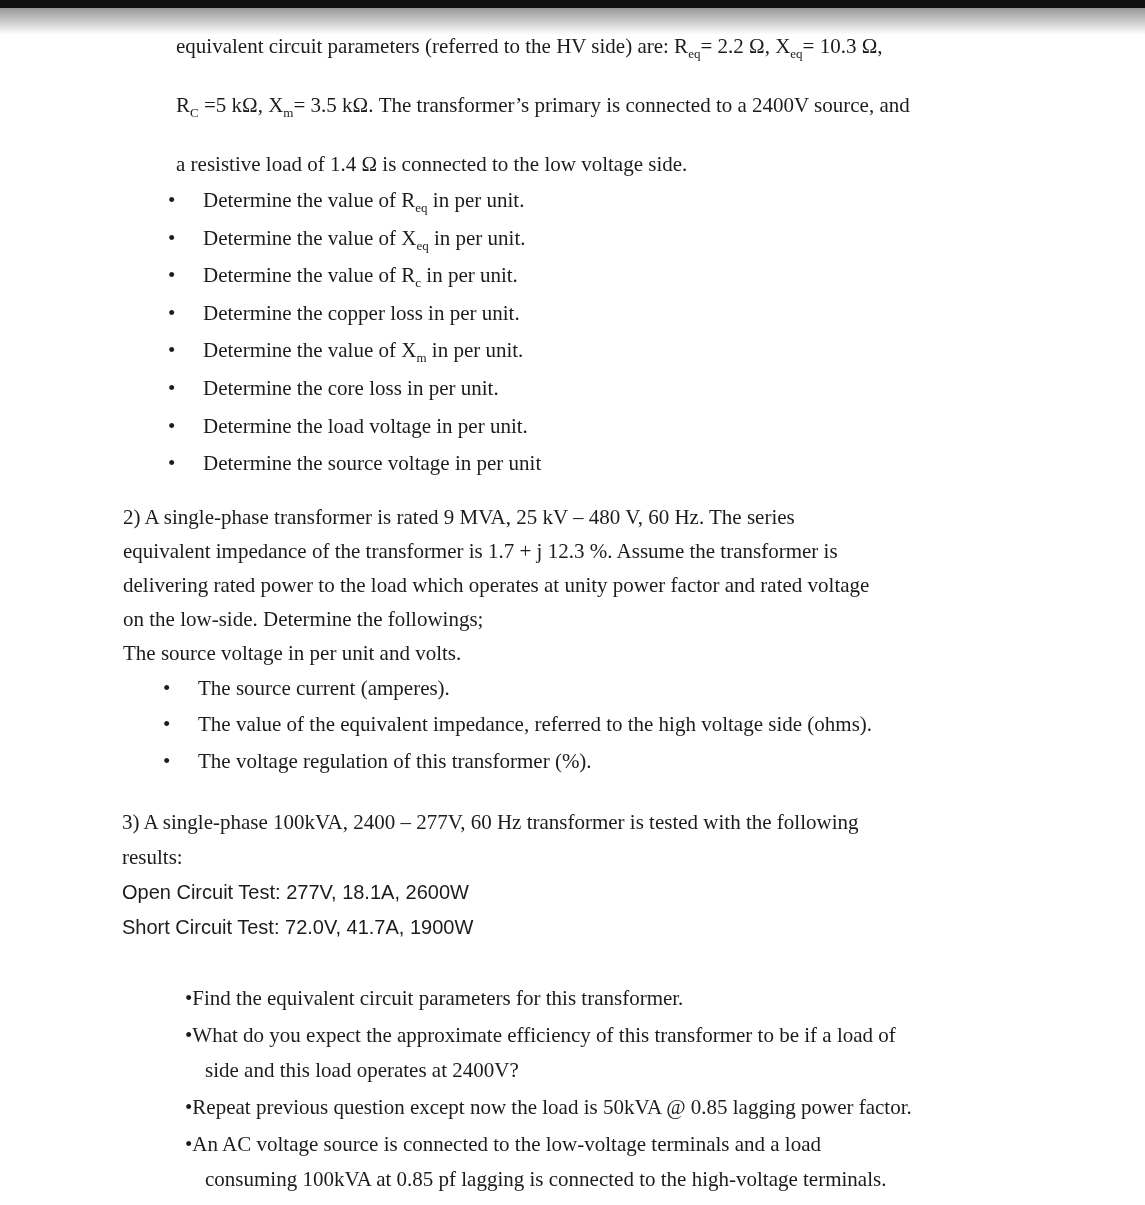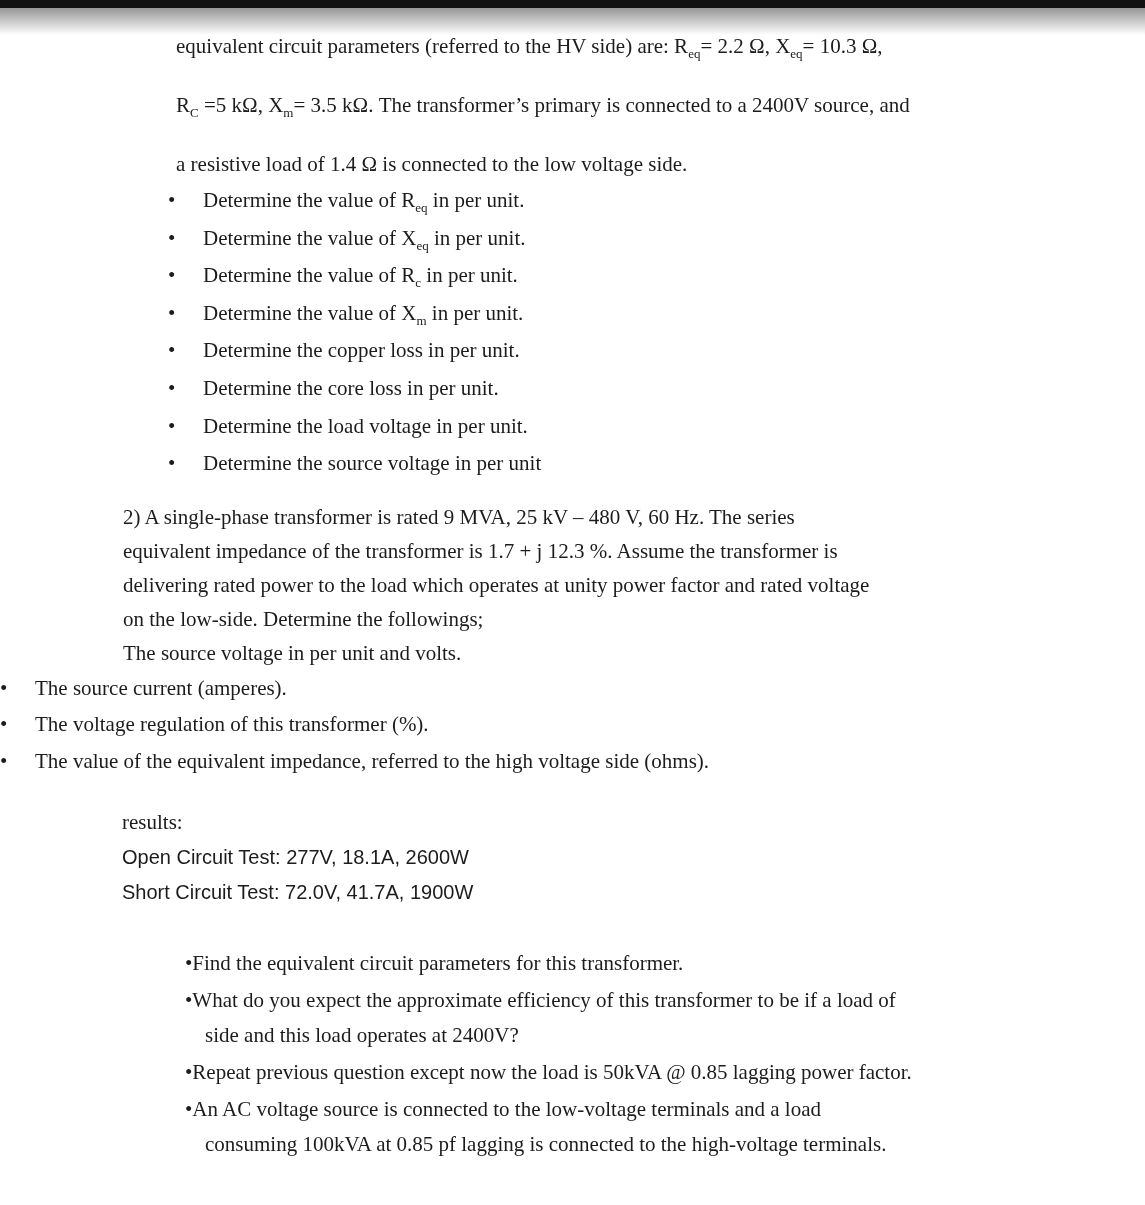--- a/index.html
+++ b/index.html
@@ -13,21 +13,21 @@
     background:linear-gradient(#979797,#ffffff);}
   .content{position:relative;padding-top:5px;}
   .line{white-space:nowrap;}
   sub{font-size:0.62em;line-height:0;}
   .num{display:inline-block;width:33px;}
   .p1para{margin-left:143px;line-height:35px;}
   .p1para .cont{margin-left:33px;margin-top:24px;}
   .p1list{margin-left:168px;line-height:37.6px;}
   .p1list .bullet{display:inline-block;width:35px;}
   .p2para{margin-left:123px;line-height:34px;margin-top:17px;}
-  .p2list{line-height:36.5px;}
+  .p2list{margin-left:163px;line-height:36.5px;}
   .p2list .bullet{display:inline-block;width:35px;}
   .p3para{margin-left:122px;line-height:35px;margin-top:26px;}
   .sans{font-family:"Liberation Sans","DejaVu Sans",sans-serif;font-size:20px;}
   .p3list{margin-left:185px;line-height:35px;margin-top:36px;}
   .p3item + .p3item{margin-top:2px;}
   .p3item .cont{margin-left:20px;}
 </style>
 </head>
 <body>
 
@@ -38,42 +38,43 @@
   <div class="p1para">
       <div class="line cont">equivalent circuit parameters (referred to the HV side) are: R<sub>eq</sub>= 2.2 Ω, X<sub>eq</sub>= 10.3 Ω,</div>
       <div class="line cont">R<sub>C</sub> =5 kΩ, X<sub>m</sub>= 3.5 kΩ. The transformer’s primary is connected to a 2400V source, and</div>
       <div class="line cont">a resistive load of 1.4 Ω is connected to the low voltage side.</div>
     </div>
 
   <div class="p1list">
       <div class="line"><span class="bullet">•</span>Determine the value of R<sub>eq</sub> in per unit.</div>
       <div class="line"><span class="bullet">•</span>Determine the value of X<sub>eq</sub> in per unit.</div>
       <div class="line"><span class="bullet">•</span>Determine the value of R<sub>c</sub> in per unit.</div>
+      <div class="line"><span class="bullet">•</span>Determine the copper loss in per unit.</div>
       <div class="line"><span class="bullet">•</span>Determine the value of X<sub>m</sub> in per unit.</div>
-      <div class="line"><span class="bullet">•</span>Determine the copper loss in per unit.</div>
       <div class="line"><span class="bullet">•</span>Determine the core loss in per unit.</div>
       <div class="line"><span class="bullet">•</span>Determine the load voltage in per unit.</div>
       <div class="line"><span class="bullet">•</span>Determine the source voltage in per unit</div>
     </div>
 
   <div class="p2para">
       <div class="line">2) A single-phase transformer is rated 9 MVA, 25 kV – 480 V, 60 Hz. The series</div>
       <div class="line">equivalent impedance of the transformer is 1.7 + j 12.3 %. Assume the transformer is</div>
       <div class="line">delivering rated power to the load which operates at unity power factor and rated voltage</div>
       <div class="line">on the low-side. Determine the followings;</div>
       <div class="line">The source voltage in per unit and volts.</div>
     </div>
 
   <div class="p2list">
       <div class="line"><span class="bullet">•</span>The source current (amperes).</div>
+      <div class="line"><span class="bullet">•</span>The value of the equivalent impedance, referred to the high voltage side (ohms).</div>
       <div class="line"><span class="bullet">•</span>The voltage regulation of this transformer (%).</div>
-      <div class="line"><span class="bullet">•</span>The value of the equivalent impedance, referred to the high voltage side (ohms).</div>
     </div>
 
   <div class="p3para">
+      <div class="line">3) A single-phase 100kVA, 2400 – 277V, 60 Hz transformer is tested with the following</div>
       <div class="line">results:</div>
       <div class="line sans">Open Circuit Test: 277V, 18.1A, 2600W</div>
       <div class="line sans">Short Circuit Test: 72.0V, 41.7A, 1900W</div>
     </div>
 
   <div class="p3list">
       <div class="p3item">
         <div class="line"><span class="bullet-inline">•</span>Find the equivalent circuit parameters for this transformer.</div>
       </div>
       <div class="p3item">

